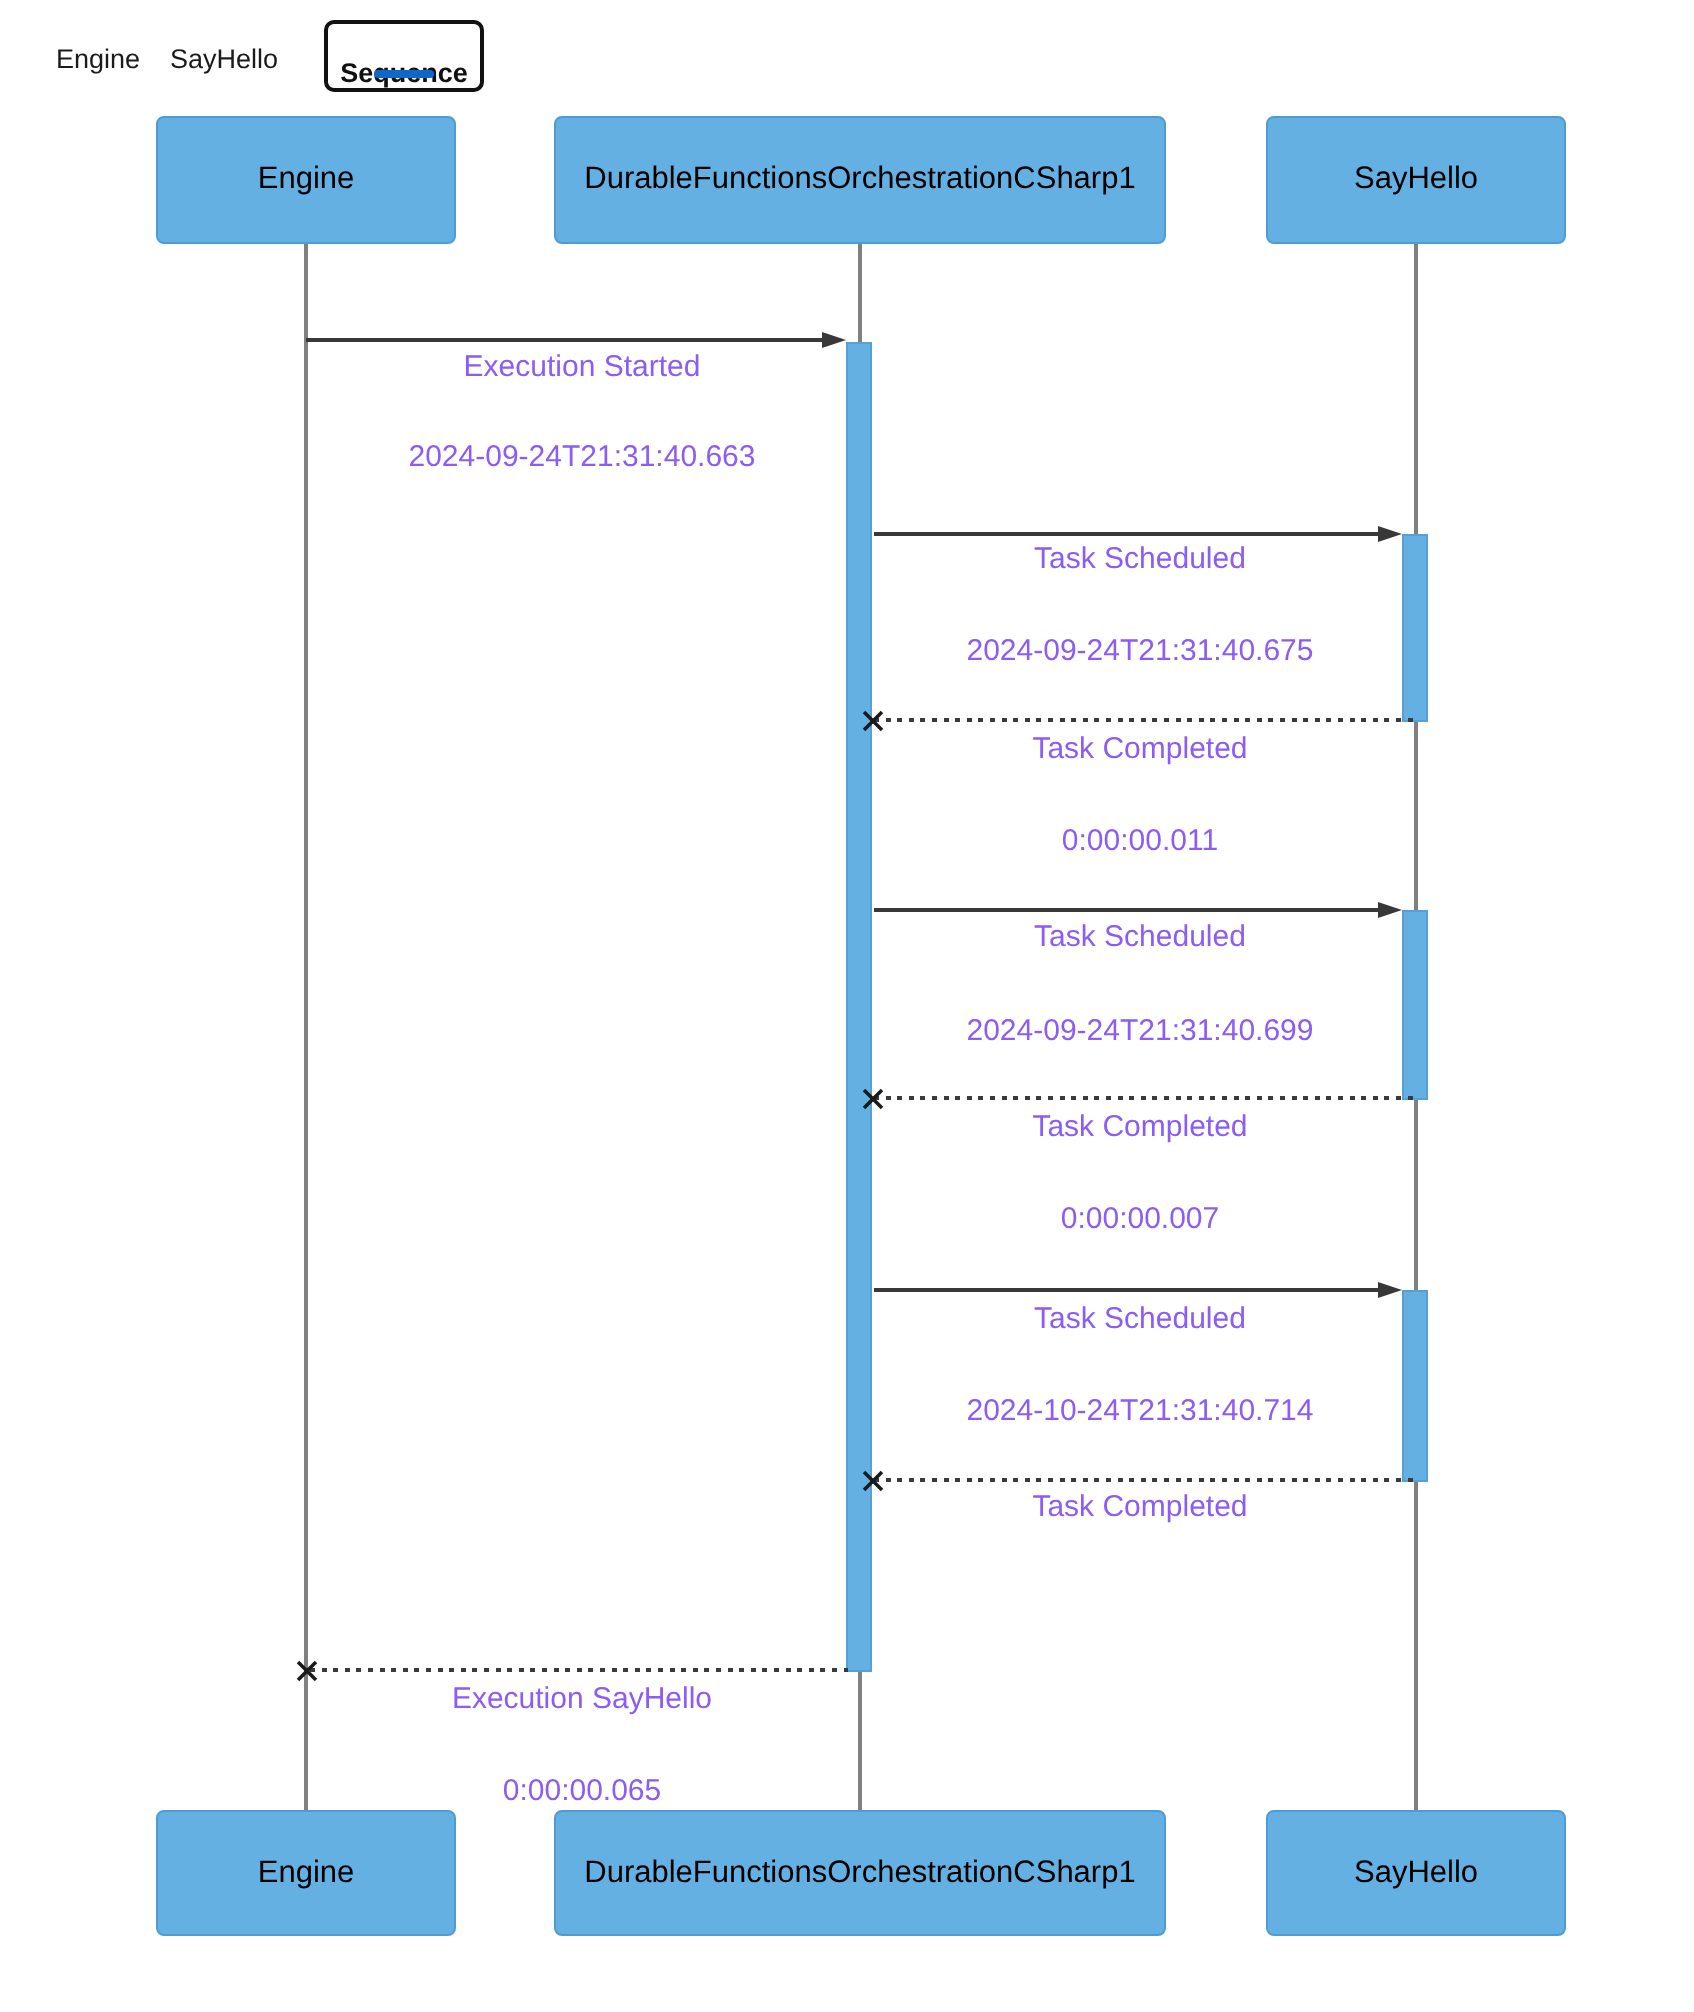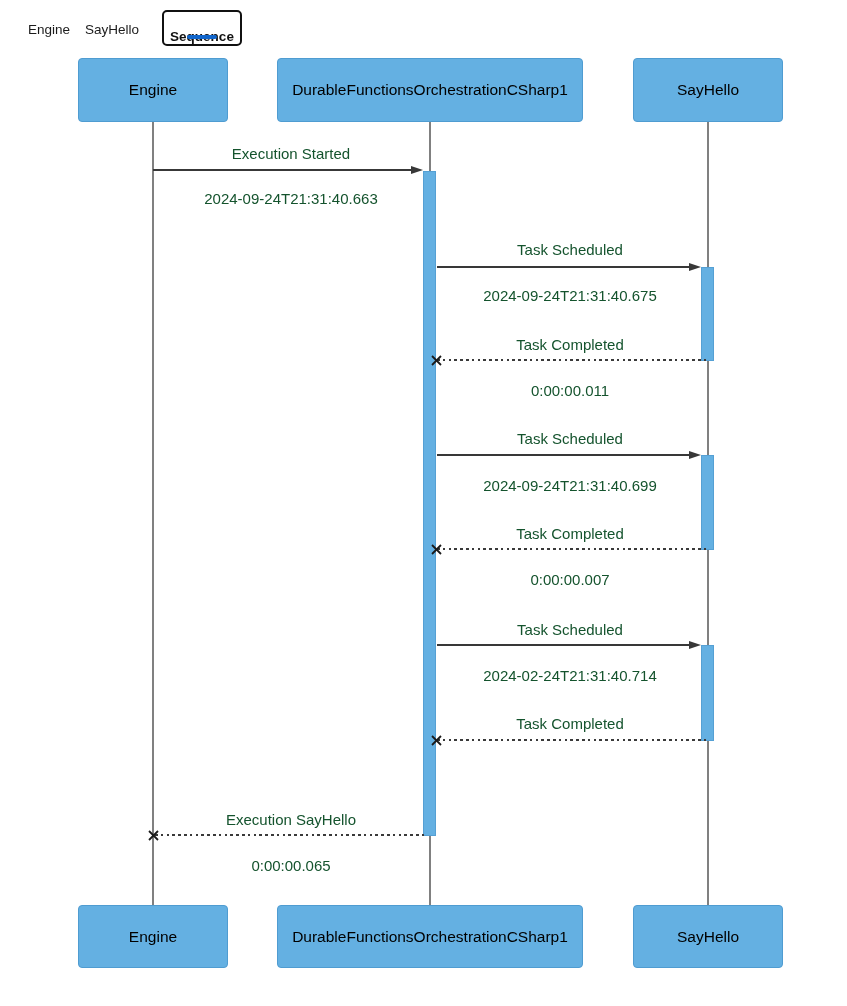--- a/index.html
+++ b/index.html
@@ -29,22 +29,22 @@
     position:absolute;background:#64B0E2;border:1px solid #4F9CD1;border-radius:4px;
     box-sizing:border-box;display:flex;align-items:center;justify-content:center;
     font-size:15.5px;color:#000000;
   }
   .lifeline{position:absolute;width:1.5px;background:#808080;top:122px;height:783px;}
   .activation{
     position:absolute;width:13px;background:#64B0E2;border:1px solid #55A0D4;
     box-sizing:border-box;
   }
   .msg-label,.msg-note{
-    position:absolute;width:300px;text-align:center;font-size:15px;color:#14532d;
-    line-height:18px;white-space:nowrap;
+    position:absolute;width:300px;text-align:center;font-size:15px;color:#8b5cf6;
+    line-height:18px;white-space:nowrap;margin-top:30px;
   }
   .line-solid{position:absolute;height:2px;background:#383838;}
   .line-dotted{
     position:absolute;height:2px;
     background-image:repeating-linear-gradient(90deg,#3a3a3a 0 2.5px,transparent 2.5px 5.8px);
   }
   .arrowhead{
     position:absolute;width:0;height:0;
     border-left:12px solid #383838;border-top:4.5px solid transparent;border-bottom:4.5px solid transparent;
   }
@@ -110,21 +110,21 @@
   <div class="line-dotted" style="left:437px;top:548px;width:271px;"></div>
   <svg class="cross" style="left:431px;top:544px;" viewBox="0 0 11 11">
     <line x1="1" y1="1" x2="10" y2="10" stroke="#1a1a1a" stroke-width="1.8"></line>
     <line x1="10" y1="1" x2="1" y2="10" stroke="#1a1a1a" stroke-width="1.8"></line>
   </svg>
   <div class="msg-note" style="left:420px;top:571px;">0:00:00.007</div>
 
   <div class="msg-label" style="left:420px;top:621px;">Task Scheduled</div>
   <div class="line-solid" style="left:437px;top:644px;width:254px;"></div>
   <div class="arrowhead" style="left:689px;top:640.5px;"></div>
-  <div class="msg-note" style="left:420px;top:667px;">2024-02-24T21:31:40.714</div>
+  <div class="msg-note" style="left:420px;top:667px;">2024-10-24T21:31:40.714</div>
 
   <div class="msg-label" style="left:420px;top:715px;">Task Completed</div>
   <div class="line-dotted" style="left:437px;top:739px;width:271px;"></div>
   <svg class="cross" style="left:431px;top:735px;" viewBox="0 0 11 11">
     <line x1="1" y1="1" x2="10" y2="10" stroke="#1a1a1a" stroke-width="1.8"></line>
     <line x1="10" y1="1" x2="1" y2="10" stroke="#1a1a1a" stroke-width="1.8"></line>
   </svg>
 
   <div class="msg-label" style="left:141px;top:811px;">Execution SayHello</div>
   <div class="line-dotted" style="left:155px;top:834px;width:269px;"></div>

